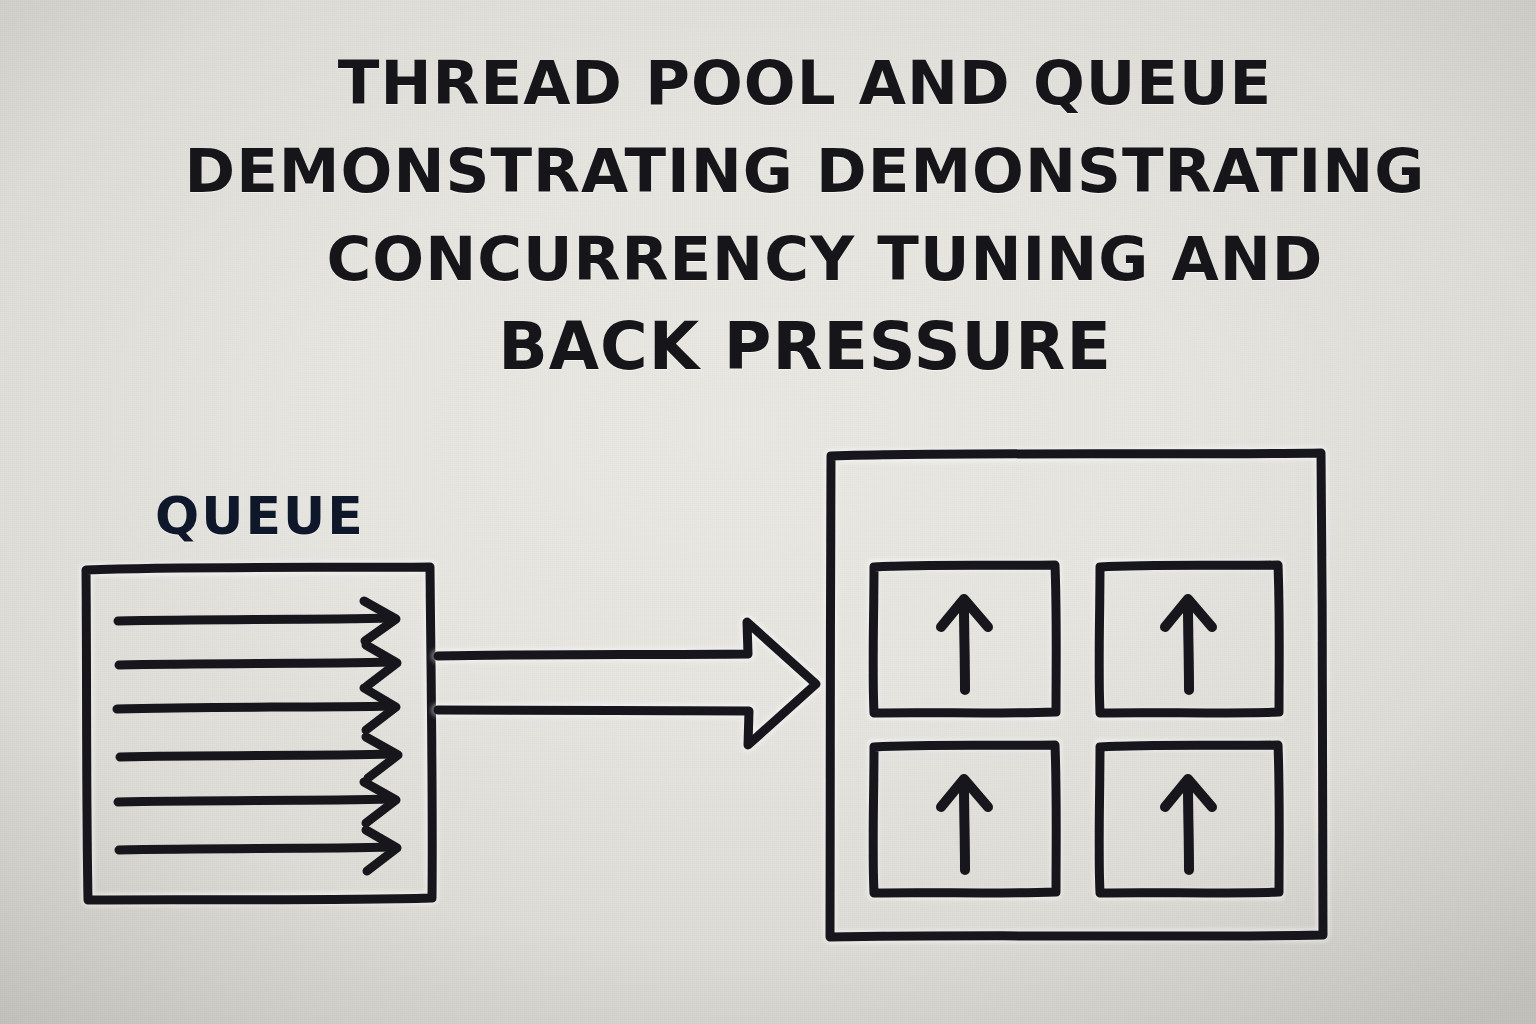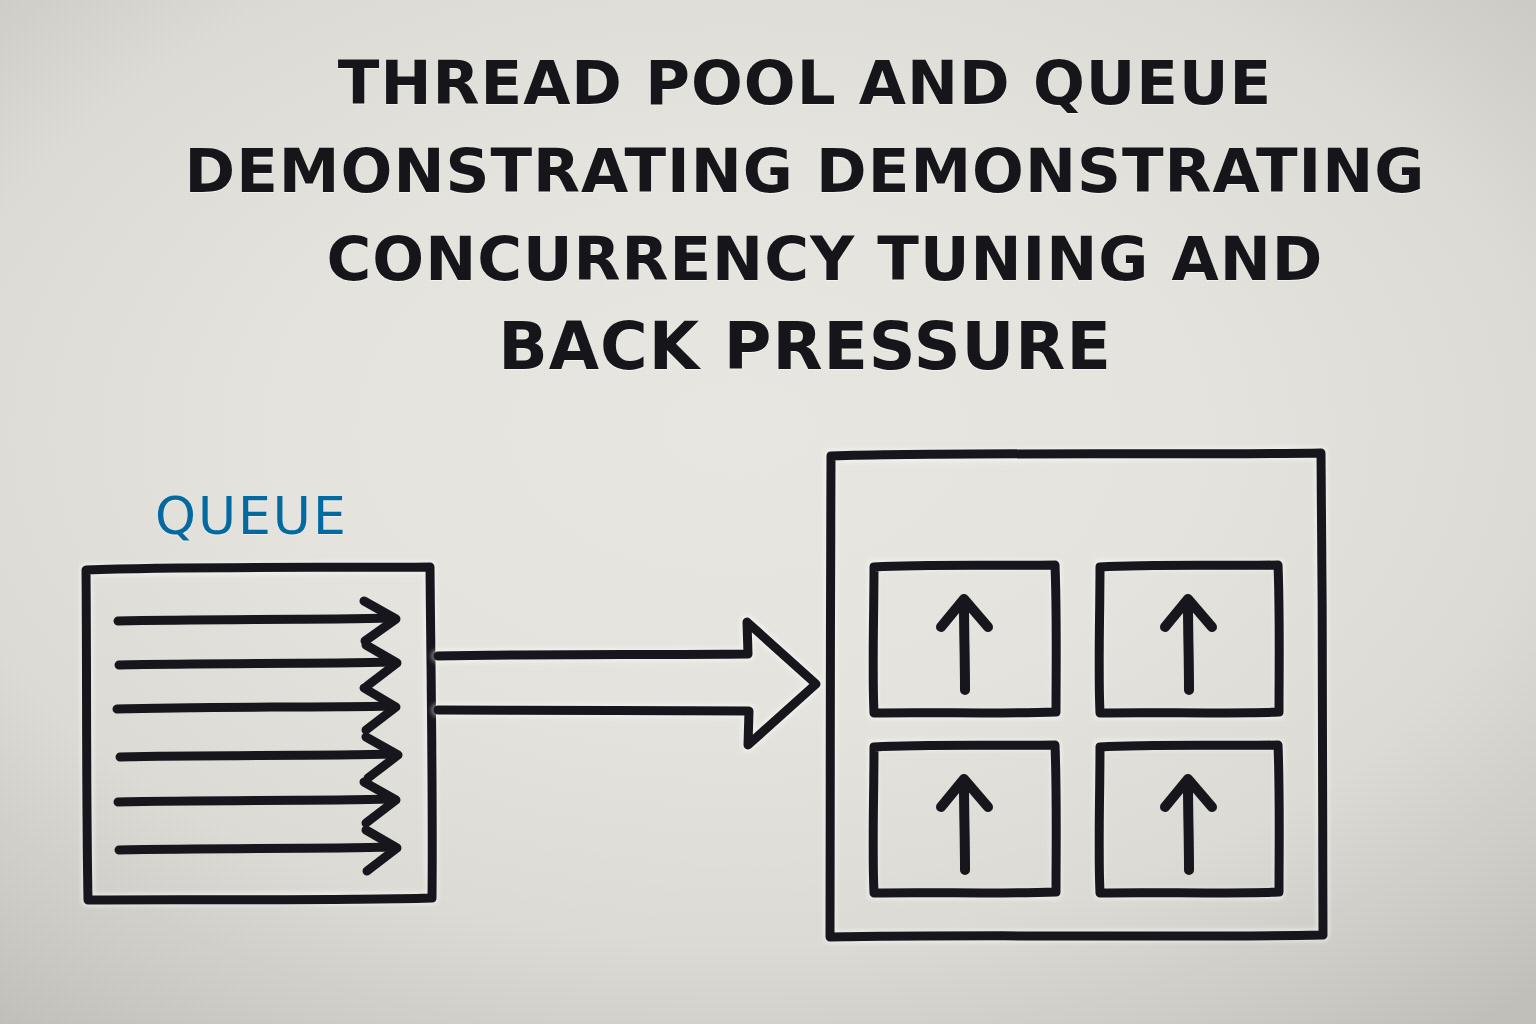--- a/index.html
+++ b/index.html
@@ -49,22 +49,22 @@
     font-weight: 700;
     color: #16161a;
     letter-spacing: 1px;
     white-space: nowrap;
     text-shadow: 0 1px 0 rgba(255,255,255,0.55);
     margin-left: 37px;
   }
   .ink-text {
     position: absolute;
     font-family: "DejaVu Sans", sans-serif;
-    font-weight: 400;
-    color: #0369a1;
+    font-weight: 700;
+    color: #0f172a;
     white-space: nowrap;
     text-shadow: 0 1px 0 rgba(255,255,255,0.5);
   }
 </style>
 </head>
 <body>
 
 <div id="stage">
   <div id="surface"></div>
   <div id="grain"></div>

